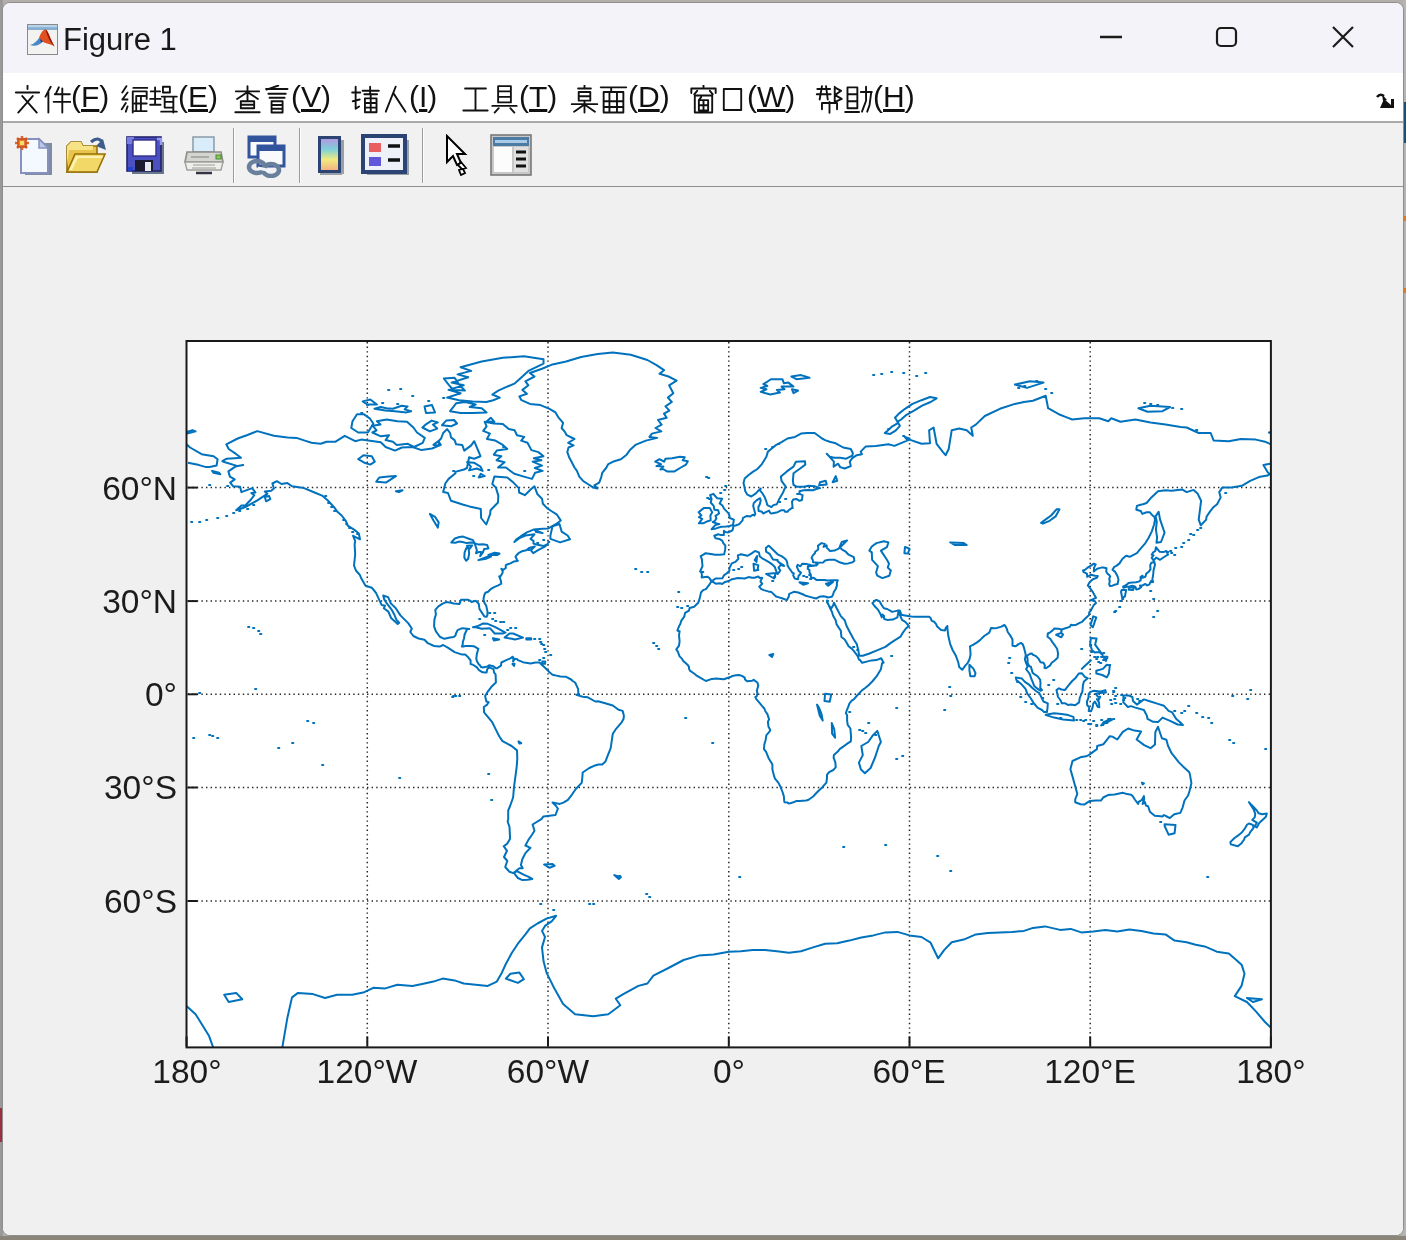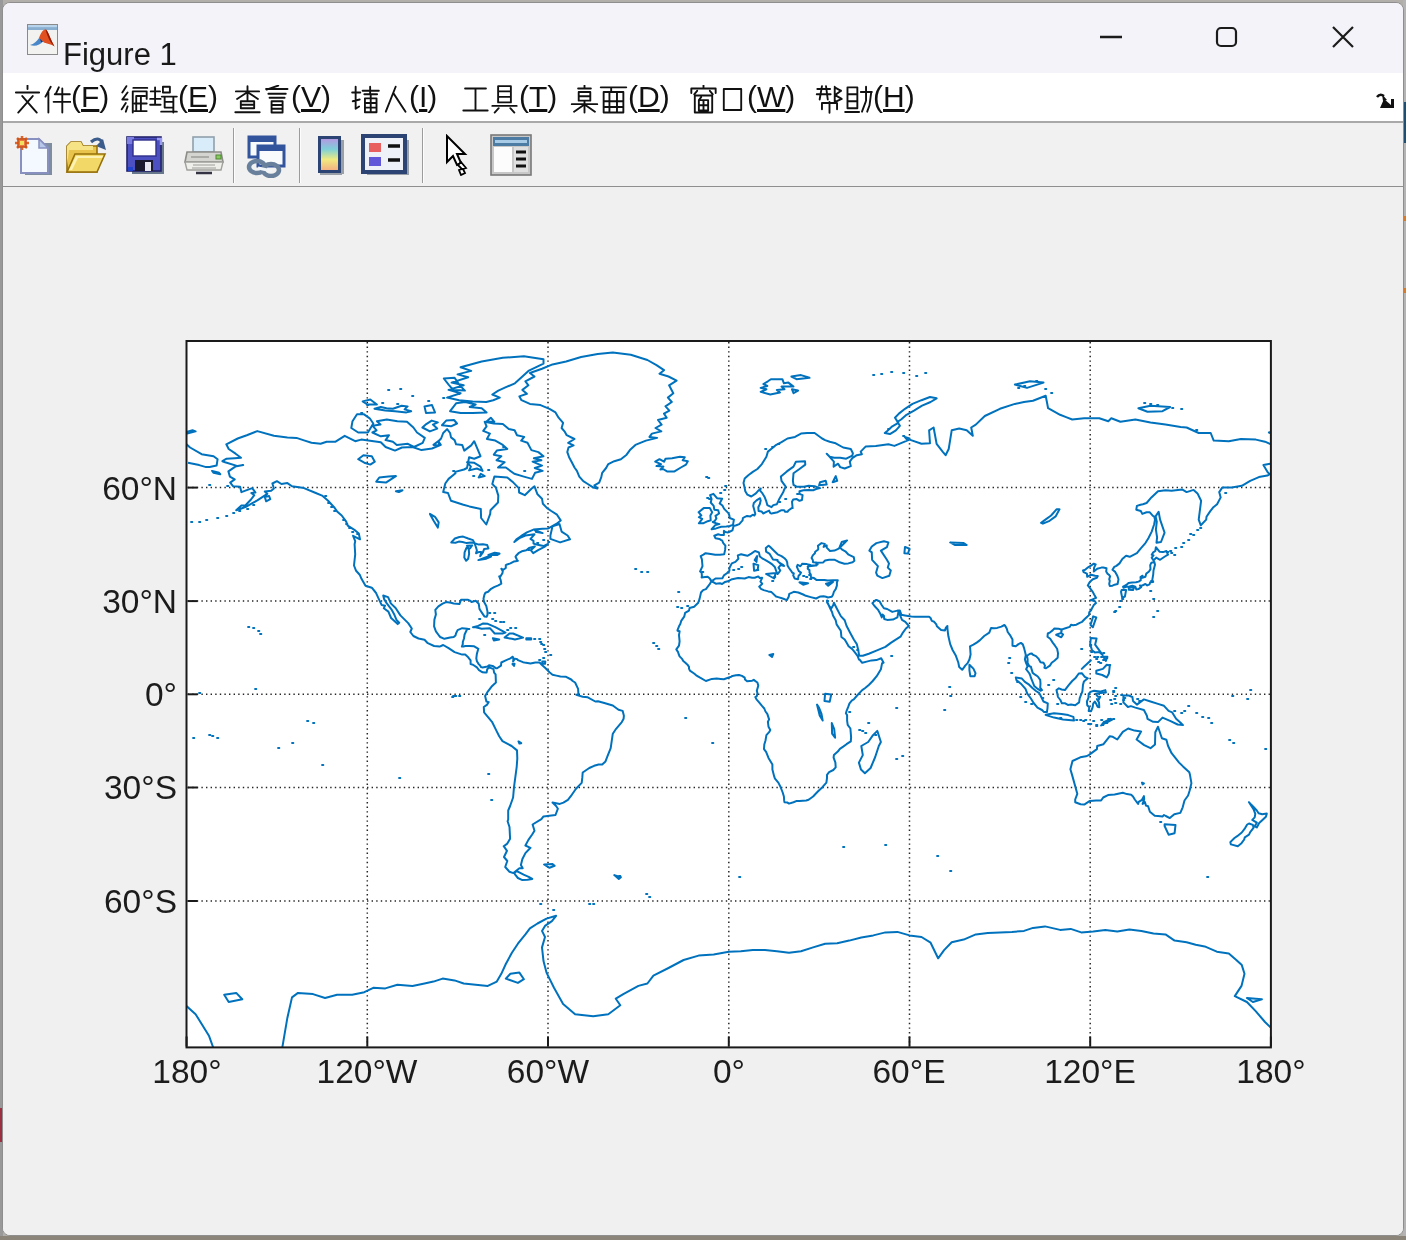--- a/index.html
+++ b/index.html
@@ -4,21 +4,21 @@
 html,body{width:1406px;height:1240px;overflow:hidden;font-family:"Liberation Sans",sans-serif}
 body{background:#b2afab;position:relative}
 #deskL{position:absolute;left:0;top:0;width:3px;height:1236px;background:#999}
 #deskR{position:absolute;right:0;top:0;width:3px;height:1236px;background:#b4b4b4}
 #deskB{position:absolute;left:0;top:1236px;width:1406px;height:4px;background:#8a8578}
 #blueR{position:absolute;left:1403px;top:102px;width:3px;height:41px;background:#1d4e74}
 #marL{position:absolute;left:0;top:1108px;width:3px;height:34px;background:#9c3040}
 #win{position:absolute;left:2px;top:2px;width:1402px;height:1234px;background:#f0f0f0;
 border:1px solid #8e8e8e;border-radius:8px;overflow:hidden}
 #title{position:absolute;left:0;top:0;width:100%;height:70px;background:#f3f3f9}
-#title .t{position:absolute;left:60px;top:34px;font-size:31px;color:#191919}
+#title .t{position:absolute;left:60px;top:19px;font-size:31px;color:#191919}
 #menu{position:absolute;left:0;top:70px;width:100%;height:50px;background:#fff;border-bottom:2px solid #a9a9a9}
 .mi{position:absolute;top:11px;height:30px}
 .mi .lt{font-size:30px;color:#111;letter-spacing:0px;position:relative;top:-4px}
 #tools{position:absolute;left:0;top:122px;width:100%;height:62px;background:#f1f1f1;border-bottom:1px solid #8f8f8f}
 .ti{position:absolute;top:9px}
 .sep{position:absolute;top:3px;width:2px;height:55px;background:#9c9c9c;border-right:1px solid #fdfdfd}
 #fig{position:absolute;left:0;top:185px;width:1406px;height:1049px;background:#f0f0f0}
 #map{position:absolute;left:-2px;top:-187px}
 #fig svg,#tools svg{display:block}
 .ti svg{display:inline-block}

